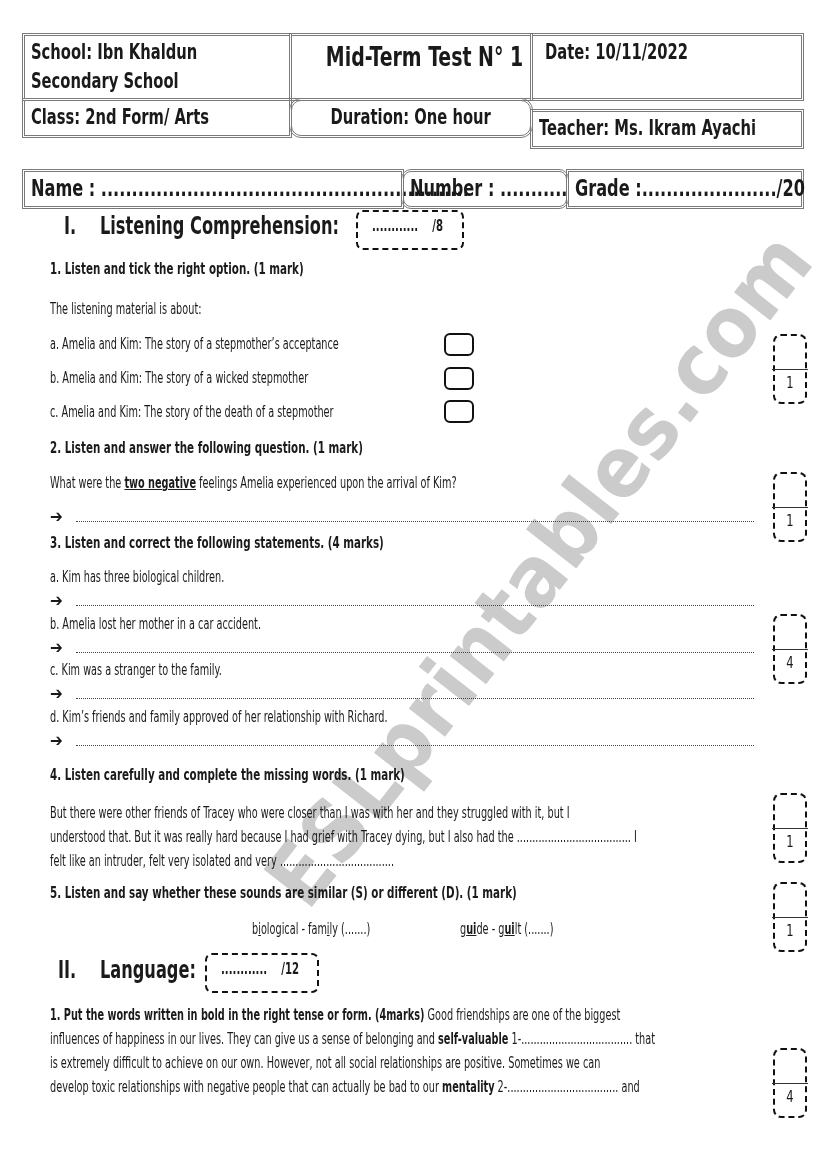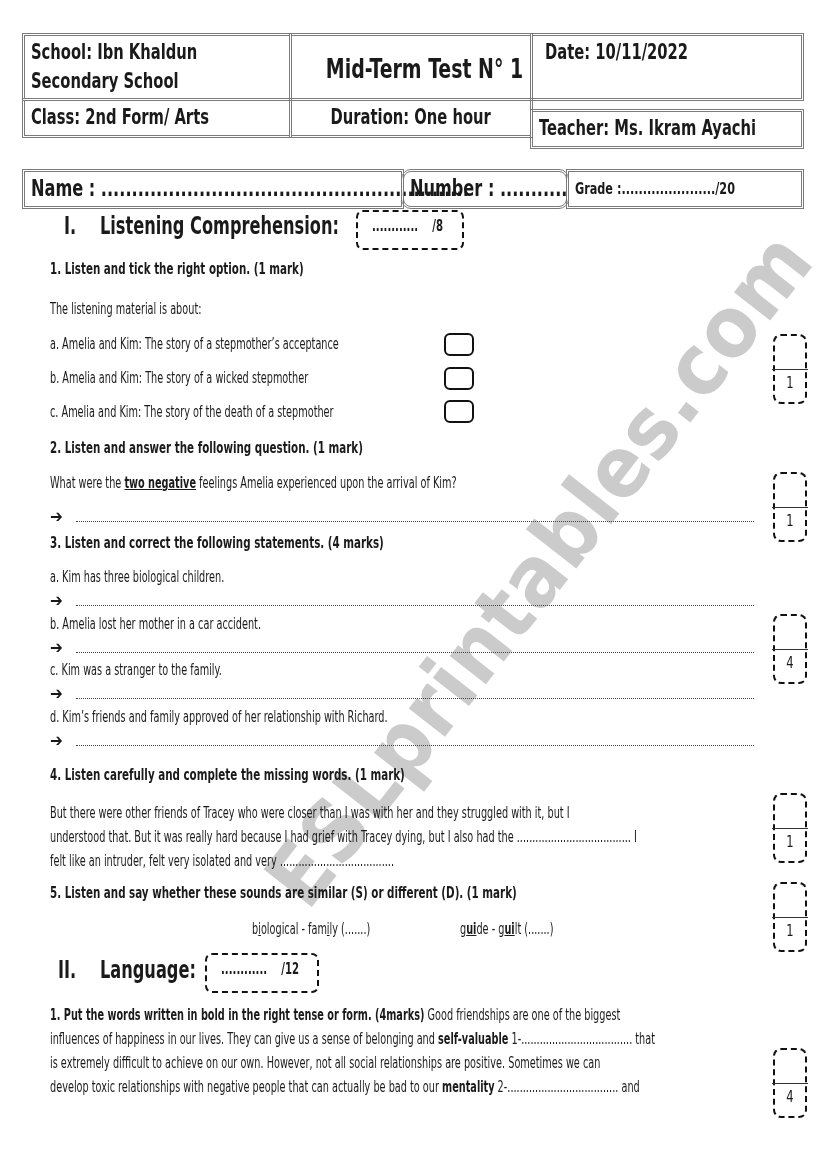--- a/index.html
+++ b/index.html
@@ -39,43 +39,43 @@
 </style>
 </head>
 <body>
 
 <div class="watermark">ESLprintables.com</div>
 
 <div class="cell" style="left:22px;top:33px;width:270px;height:68px;">
   <div class="narrow">School: Ibn Khaldun</div><br>
   <div class="narrow">Secondary School</div>
 </div>
-<div class="cell" style="left:289px;top:33px;width:244px;height:68px;text-align:center;font-size:27px;padding-top:18px;">
+<div class="cell" style="left:289px;top:33px;width:244px;height:68px;text-align:center;font-size:27px;padding-top:6px;">
   <span class="narrow-c">Mid-Term Test N° 1</span>
 </div>
 <div class="cell" style="left:530px;top:33px;width:274px;height:68px;padding-left:12px;">
   <span class="narrow">Date: 10/11/2022</span>
 </div>
 <div class="cell" style="left:22px;top:98px;width:270px;height:40px;">
   <span class="narrow">Class: 2nd Form/ Arts</span>
 </div>
-<div class="cell" style="left:289px;top:98px;width:244px;height:40px;text-align:center;">
+<div class="cell" style="left:289px;top:98px;width:244px;height:40px;text-align:center;border-radius:12px;">
   <span class="narrow-c">Duration: One hour</span>
 </div>
 <div class="cell" style="left:530px;top:109px;width:274px;height:40px;">
   <span class="narrow">Teacher: Ms. Ikram Ayachi</span>
 </div>
 
 <div class="cell" style="left:22px;top:169px;width:382px;height:40px;font-size:23px;">
   <span class="narrow">Name : ............................................................</span>
 </div>
 <div class="cell" style="left:401px;top:169px;width:168px;height:40px;font-size:23px;border-radius:10px;">
   <span class="narrow">Number : ...........</span>
 </div>
-<div class="cell" style="left:566px;top:169px;width:238px;height:40px;font-size:16px;">
+<div class="cell" style="left:566px;top:169px;width:238px;height:40px;font-size:23px;">
   <span class="narrow">Grade :....................../20</span>
 </div>
 
 <div class="sec" style="left:64px;top:211px;">I.</div>
 <div class="sec" style="left:100px;top:211px;">Listening Comprehension:</div>
 <div class="scorebox" style="left:356px;top:210px;width:108px;height:40px;">
   <span class="inner"><span>............</span>&nbsp;&nbsp;&nbsp;&nbsp;<span>/8</span></span>
 </div>
 
 <div class="q" style="left:50px;top:260px;">1. Listen and tick the right option. (1 mark)</div>

